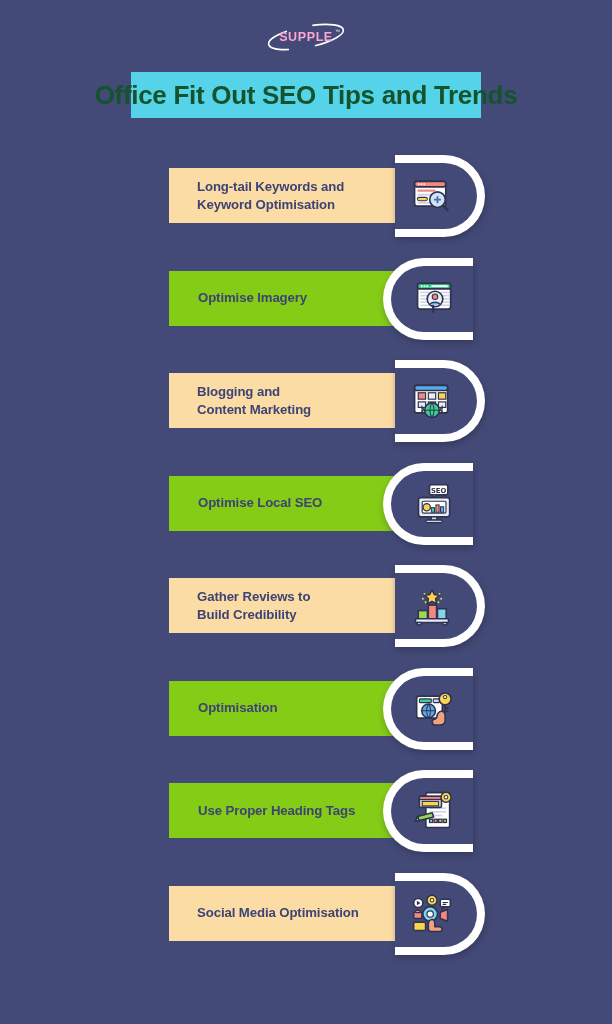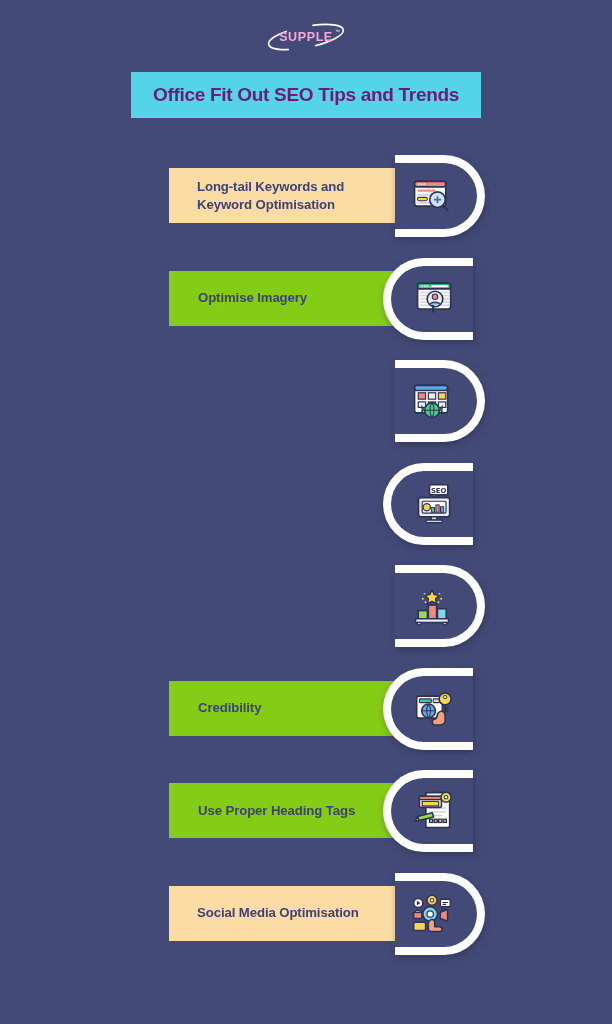--- a/index.html
+++ b/index.html
@@ -59,22 +59,22 @@
     top: 72px;
     left: 131px;
     width: 350px;
     height: 46px;
     background: #55d3e8;
     display: flex;
     align-items: center;
     justify-content: center;
   }
   .title-text {
-    color: #701a75;
-    font-size: 19px;
+    color: #14532d;
+    font-size: 26px;
     font-weight: bold;
     letter-spacing: -0.3px;
     white-space: nowrap;
   }
 
   
   .rows {
     position: absolute;
     top: 155px;
     left: 0;
@@ -221,20 +221,24 @@
           <circle cx="24" cy="24" r="8.5" fill="#e8eef8" stroke="#2f3350" stroke-width="1.8"></circle>
           <circle cx="24" cy="21.5" r="3" fill="#f4887f" stroke="#2f3350" stroke-width="1.2"></circle>
           <path d="M18.5 30c1.6-3.4 9.4-3.4 11 0" fill="#5ba9e8" stroke="#2f3350" stroke-width="1.2"></path>
           <line x1="22" y1="31.5" x2="22" y2="38" stroke="#2f3350" stroke-width="2.4" stroke-linecap="round"></line>
         </svg>
       </div>
     </div>
   </div>
 
   <div class="row odd">
+    <div class="bar">
+      <span class="bar-label">Blogging and
+Content Marketing</span>
+    </div>
     <div class="frame">
       <div class="frame-inner">
         <svg class="icon-svg" width="44" height="44" viewBox="0 0 48 48">
           <rect x="5" y="7" width="36" height="30" rx="2.5" fill="#ffffff" stroke="#2f3350" stroke-width="1.8"></rect>
           <rect x="5" y="7" width="36" height="5.5" rx="2.5" fill="#5ba9e8" stroke="#2f3350" stroke-width="1.8"></rect>
           <g stroke="#2f3350" stroke-width="1.3" fill="none">
             <rect x="9" y="15" width="8" height="7" fill="#f4887f"></rect>
             <rect x="20" y="15" width="8" height="7" fill="#e8eef8"></rect>
             <rect x="31" y="15" width="8" height="7" fill="#fcd34d"></rect>
             <rect x="9" y="25" width="8" height="6" fill="#e8eef8"></rect>
@@ -244,20 +248,23 @@
           <circle cx="24" cy="34" r="8" fill="#3fcf8e" stroke="#2f3350" stroke-width="1.8"></circle>
           <path d="M16 34h16M24 26.2c3 3.4 3 12.2 0 15.6M24 26.2c-3 3.4-3 12.2 0 15.6" fill="none" stroke="#2f3350" stroke-width="1.1"></path>
           <path d="M13 30l2.2 3.2L13 36.5z" fill="#3fcf8e" stroke="#2f3350" stroke-width="1.2"></path>
           <path d="M35 30l-2.2 3.2L35 36.5z" fill="#f4887f" stroke="#2f3350" stroke-width="1.2"></path>
         </svg>
       </div>
     </div>
   </div>
 
   <div class="row even">
+    <div class="bar">
+      <span class="bar-label">Optimise Local SEO</span>
+    </div>
     <div class="frame">
       <div class="frame-inner">
         <svg class="icon-svg" width="44" height="44" viewBox="0 0 48 48">
           <rect x="18" y="3" width="20" height="11" rx="2" fill="#ffffff" stroke="#2f3350" stroke-width="1.8"></rect>
           <text x="28" y="11.5" font-family="DejaVu Sans, sans-serif" font-size="7.5" font-weight="bold" fill="#2f3350" text-anchor="middle">SEO</text>
           <path d="M22 14l-1 4 5-4z" fill="#ffffff" stroke="#2f3350" stroke-width="1.6"></path>
           <rect x="6" y="17" width="34" height="21" rx="2.5" fill="#e8eef8" stroke="#2f3350" stroke-width="1.8"></rect>
           <rect x="10" y="21" width="26" height="13" rx="1.5" fill="#ffffff" stroke="#2f3350" stroke-width="1.3"></rect>
           <g stroke="#2f3350" stroke-width="1.1">
             <rect x="20" y="28" width="3.5" height="5" fill="#3fcf8e"></rect>
@@ -266,20 +273,24 @@
           </g>
           <circle cx="15" cy="27.5" r="4" fill="#fcd34d" stroke="#2f3350" stroke-width="1.4"></circle>
           <rect x="20" y="38" width="6" height="4" fill="#cfd4e6" stroke="#2f3350" stroke-width="1.5"></rect>
           <rect x="14" y="41.5" width="18" height="2.8" rx="1.4" fill="#cfd4e6" stroke="#2f3350" stroke-width="1.5"></rect>
         </svg>
       </div>
     </div>
   </div>
 
   <div class="row odd">
+    <div class="bar">
+      <span class="bar-label">Gather Reviews to
+Build Credibility</span>
+    </div>
     <div class="frame">
       <div class="frame-inner">
         <svg class="icon-svg" width="44" height="44" viewBox="0 0 48 48">
           <g fill="#fcd34d">
             <circle cx="16" cy="11" r="1.1"></circle>
               <circle cx="14" cy="16" r="1.1"></circle>
               <circle cx="17" cy="20" r="1.1"></circle>
             <circle cx="32" cy="11" r="1.1"></circle>
               <circle cx="34" cy="16" r="1.1"></circle>
               <circle cx="31" cy="20" r="1.1"></circle>
@@ -291,21 +302,21 @@
           <rect x="6" y="38" width="36" height="4" rx="1" fill="#e8eef8" stroke="#2f3350" stroke-width="1.7"></rect>
           <rect x="8" y="42" width="4" height="2.5" fill="#cfd4e6" stroke="#2f3350" stroke-width="1.4"></rect>
           <rect x="36" y="42" width="4" height="2.5" fill="#cfd4e6" stroke="#2f3350" stroke-width="1.4"></rect>
         </svg>
       </div>
     </div>
   </div>
 
   <div class="row even">
     <div class="bar">
-      <span class="bar-label">Credibility</span>
+      <span class="bar-label">Optimisation</span>
     </div>
     <div class="frame">
       <div class="frame-inner">
         <svg class="icon-svg" width="44" height="44" viewBox="0 0 48 48">
           <rect x="4" y="10" width="28" height="24" rx="2.5" fill="#ffffff" stroke="#2f3350" stroke-width="1.8"></rect>
           <rect x="7" y="13" width="13" height="4" rx="1" fill="#3fcf8e" stroke="#2f3350" stroke-width="1.2"></rect>
           <rect x="22" y="13" width="7" height="4" rx="1" fill="#cfd4e6" stroke="#2f3350" stroke-width="1.2"></rect>
           <circle cx="17" cy="26" r="7.5" fill="#5ba9e8" stroke="#2f3350" stroke-width="1.7"></circle>
           <path d="M9.5 26h15M17 18.6c2.8 3.2 2.8 11.6 0 14.8M17 18.6c-2.8 3.2-2.8 11.6 0 14.8" fill="none" stroke="#2f3350" stroke-width="1.1"></path>
           <circle cx="35" cy="13" r="6.5" fill="#fcd34d" stroke="#2f3350" stroke-width="1.8"></circle>

